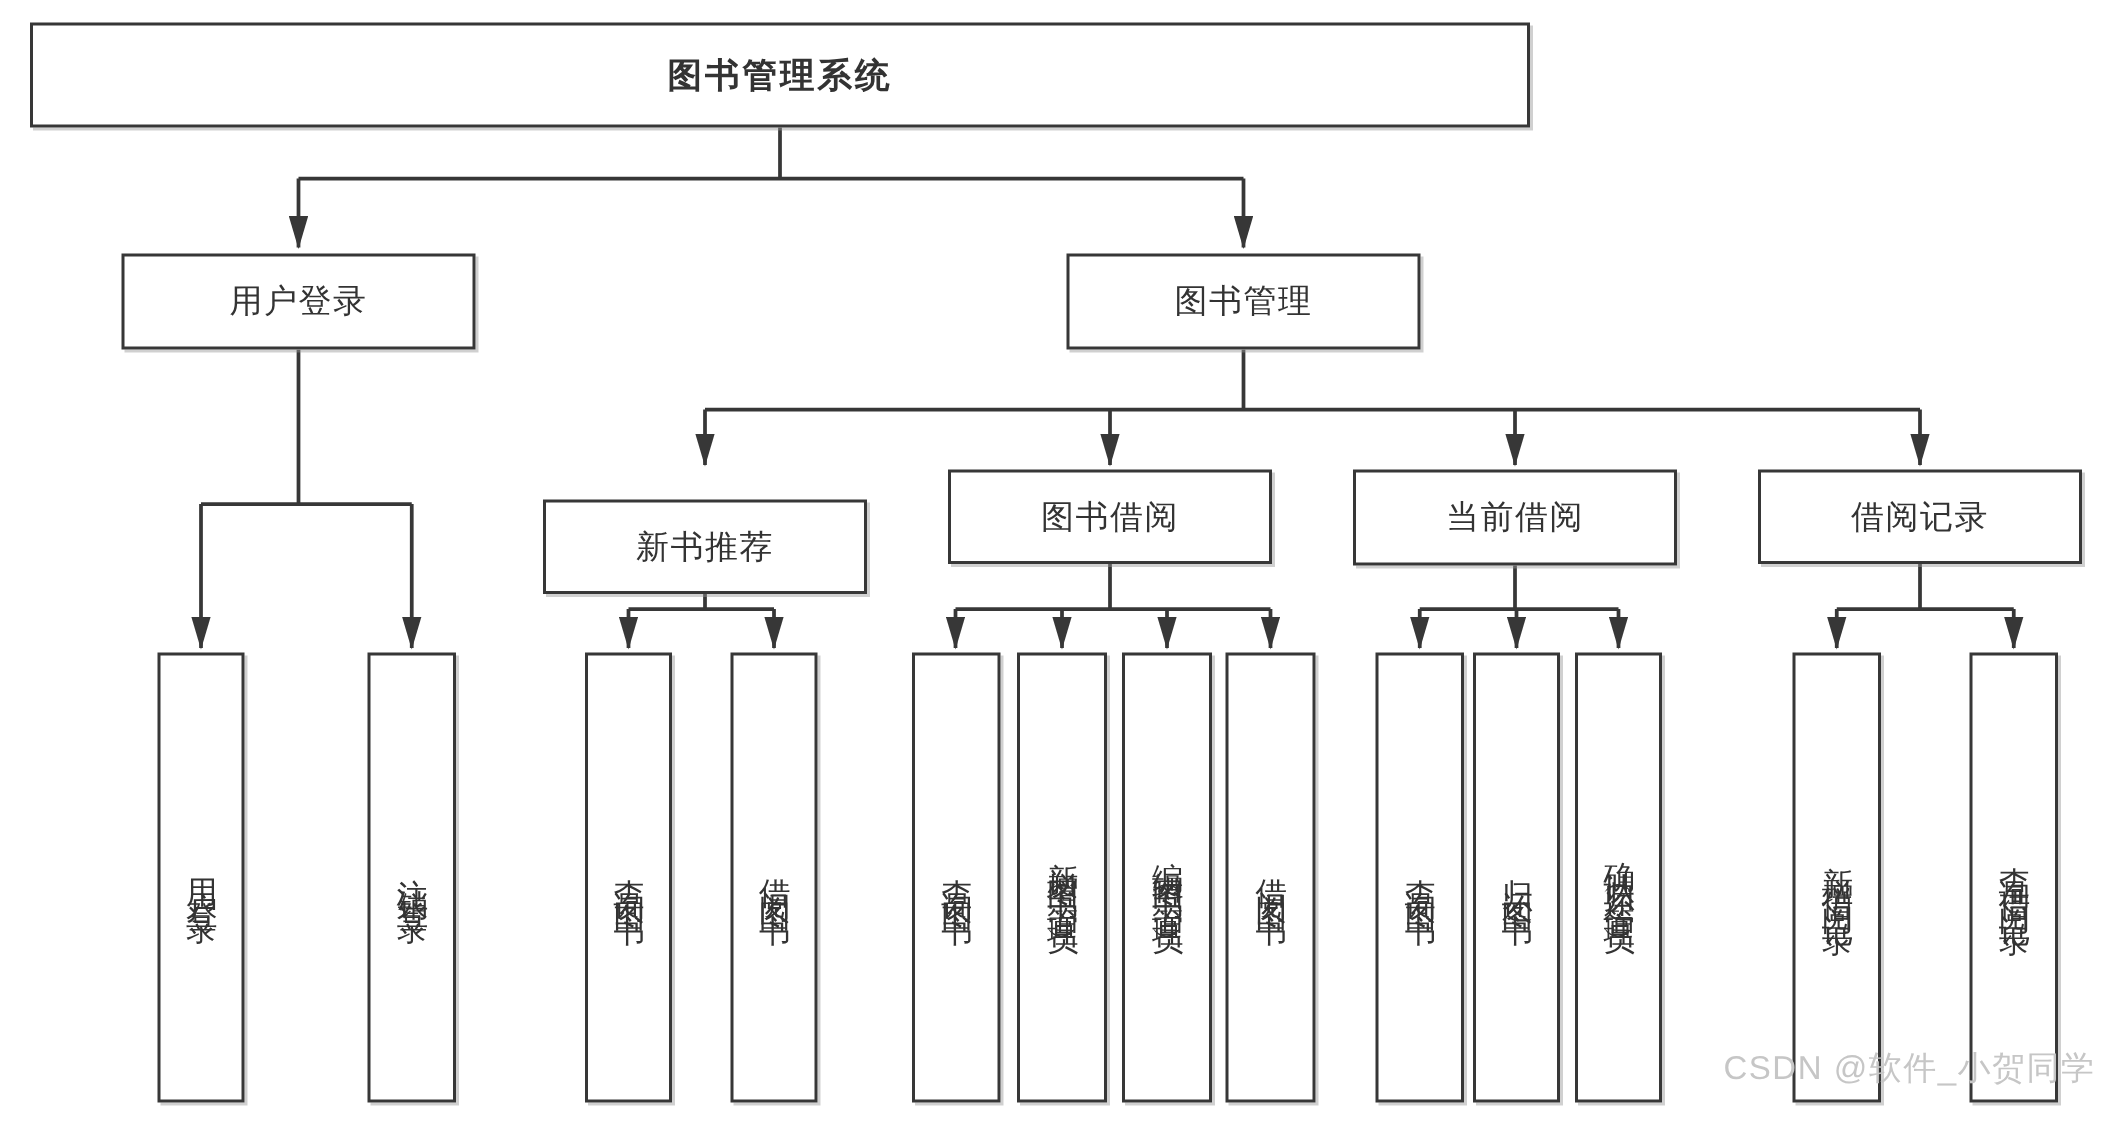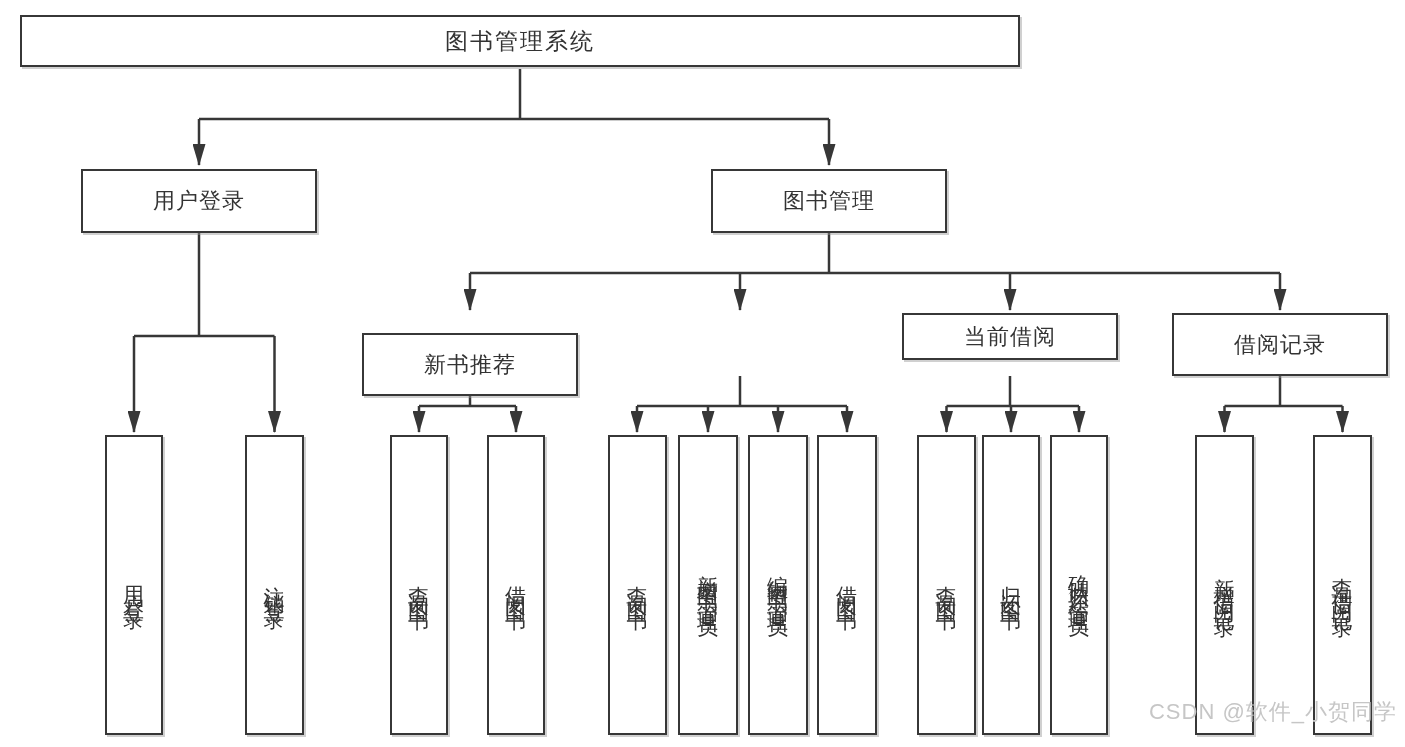--- a/index.html
+++ b/index.html
@@ -110,27 +110,28 @@
 
       <g>
         <line x1="1280" y1="376" x2="1280" y2="406"></line>
         <line x1="1224.5" y1="406" x2="1342.5" y2="406"></line>
         <line x1="1224.5" y1="406" x2="1224.5" y2="432" marker-end="url(#arrowhead)"></line>
         <line x1="1342.5" y1="406" x2="1342.5" y2="432" marker-end="url(#arrowhead)"></line>
       </g>
     </g>
   </svg>
 
-  <div class="node root" style="left:20px;top:15px;width:1000px;height:52px;">图书管理系统</div>
+  <div class="node root" style="left:20px;top:15px;width:1000px;height:70px;font-weight:bold;">图书管理系统</div>
 
   <div class="node h" style="left:81px;top:169px;width:236px;height:64px;">用户登录</div>
   <div class="node h" style="left:711px;top:169px;width:236px;height:64px;">图书管理</div>
 
   <div class="node h" style="left:362px;top:313px;width:216px;height:63px;margin-top:20px;">新书推荐</div>
-  <div class="node h" style="left:902px;top:313px;width:216px;height:47px;">当前借阅</div>
+  <div class="node h" style="left:632px;top:313px;width:216px;height:63px;">图书借阅</div>
+  <div class="node h" style="left:902px;top:313px;width:216px;height:64px;">当前借阅</div>
   <div class="node h" style="left:1172px;top:313px;width:216px;height:63px;">借阅记录</div>
 
   <div class="node leaf" style="left:105px;top:435px;width:58px;height:300px;">用户登录</div>
   <div class="node leaf" style="left:245px;top:435px;width:59px;height:300px;">注销登录</div>
 
   <div class="node leaf" style="left:390px;top:435px;width:58px;height:300px;">查询图书</div>
   <div class="node leaf" style="left:487px;top:435px;width:58px;height:300px;">借阅图书</div>
 
   <div class="node leaf" style="left:608px;top:435px;width:59px;height:300px;">查询图书</div>
   <div class="node leaf long" style="left:678px;top:435px;width:60px;height:300px;">新增图书（管理员）</div>

